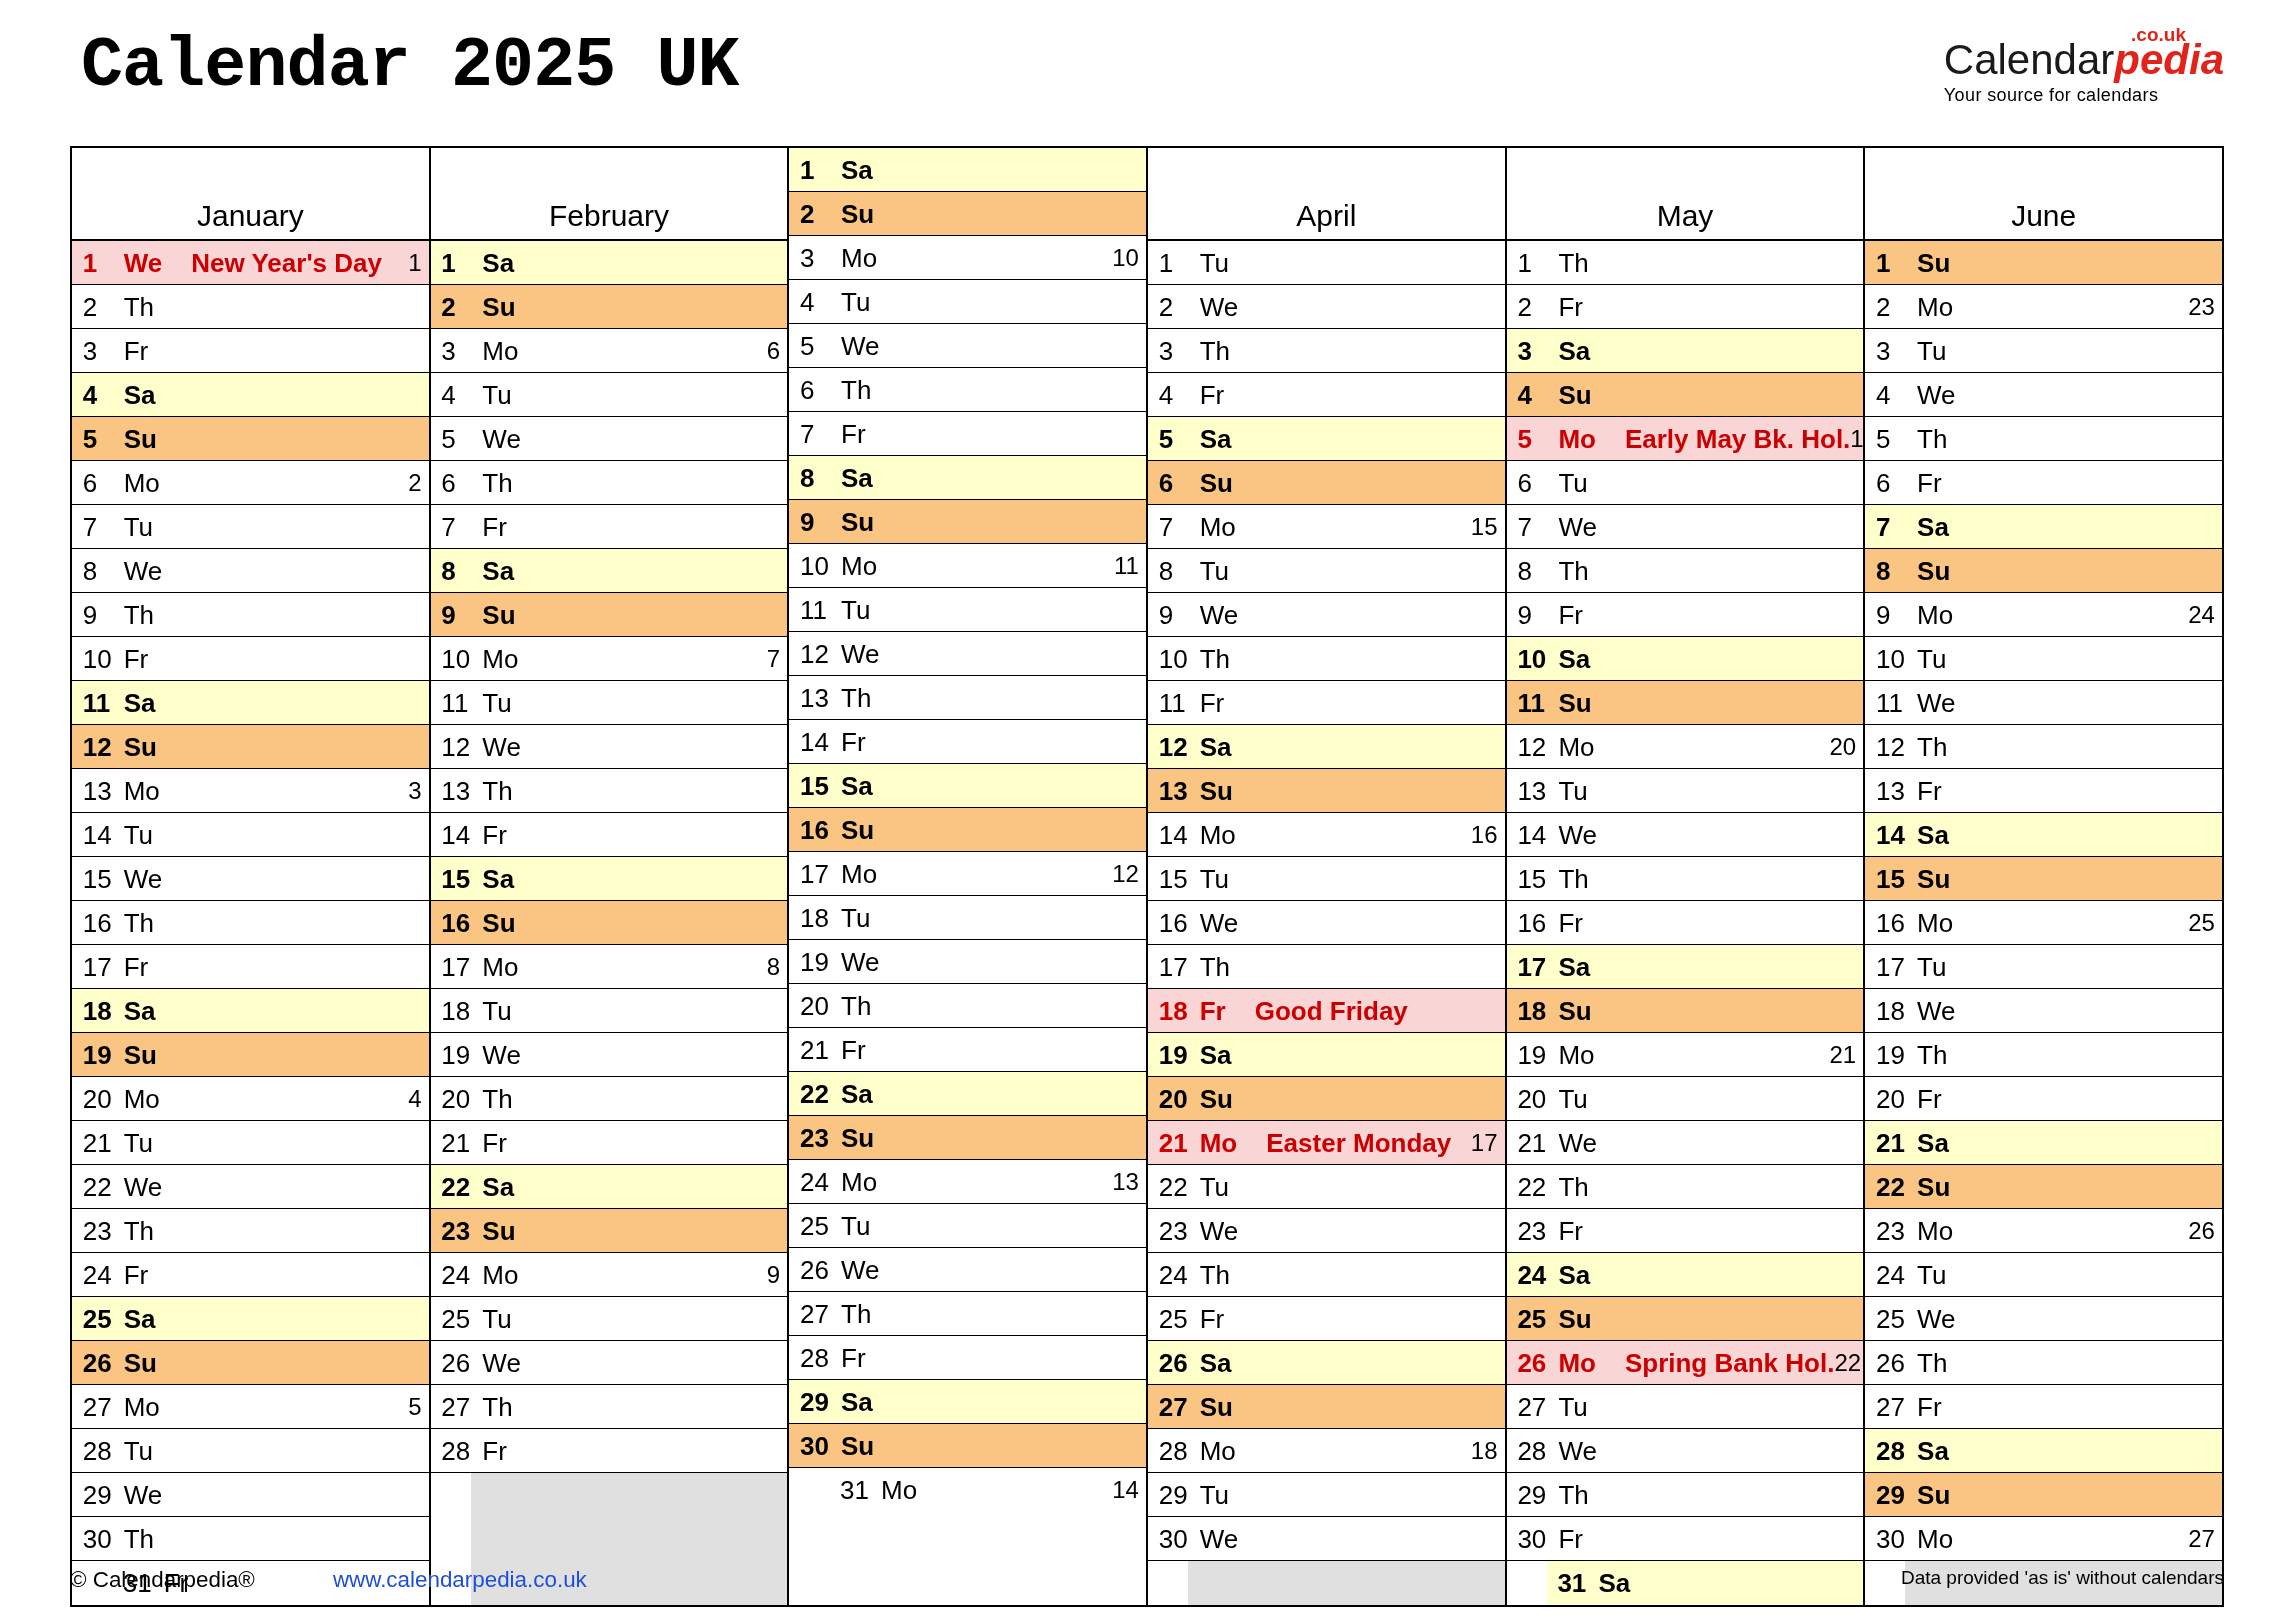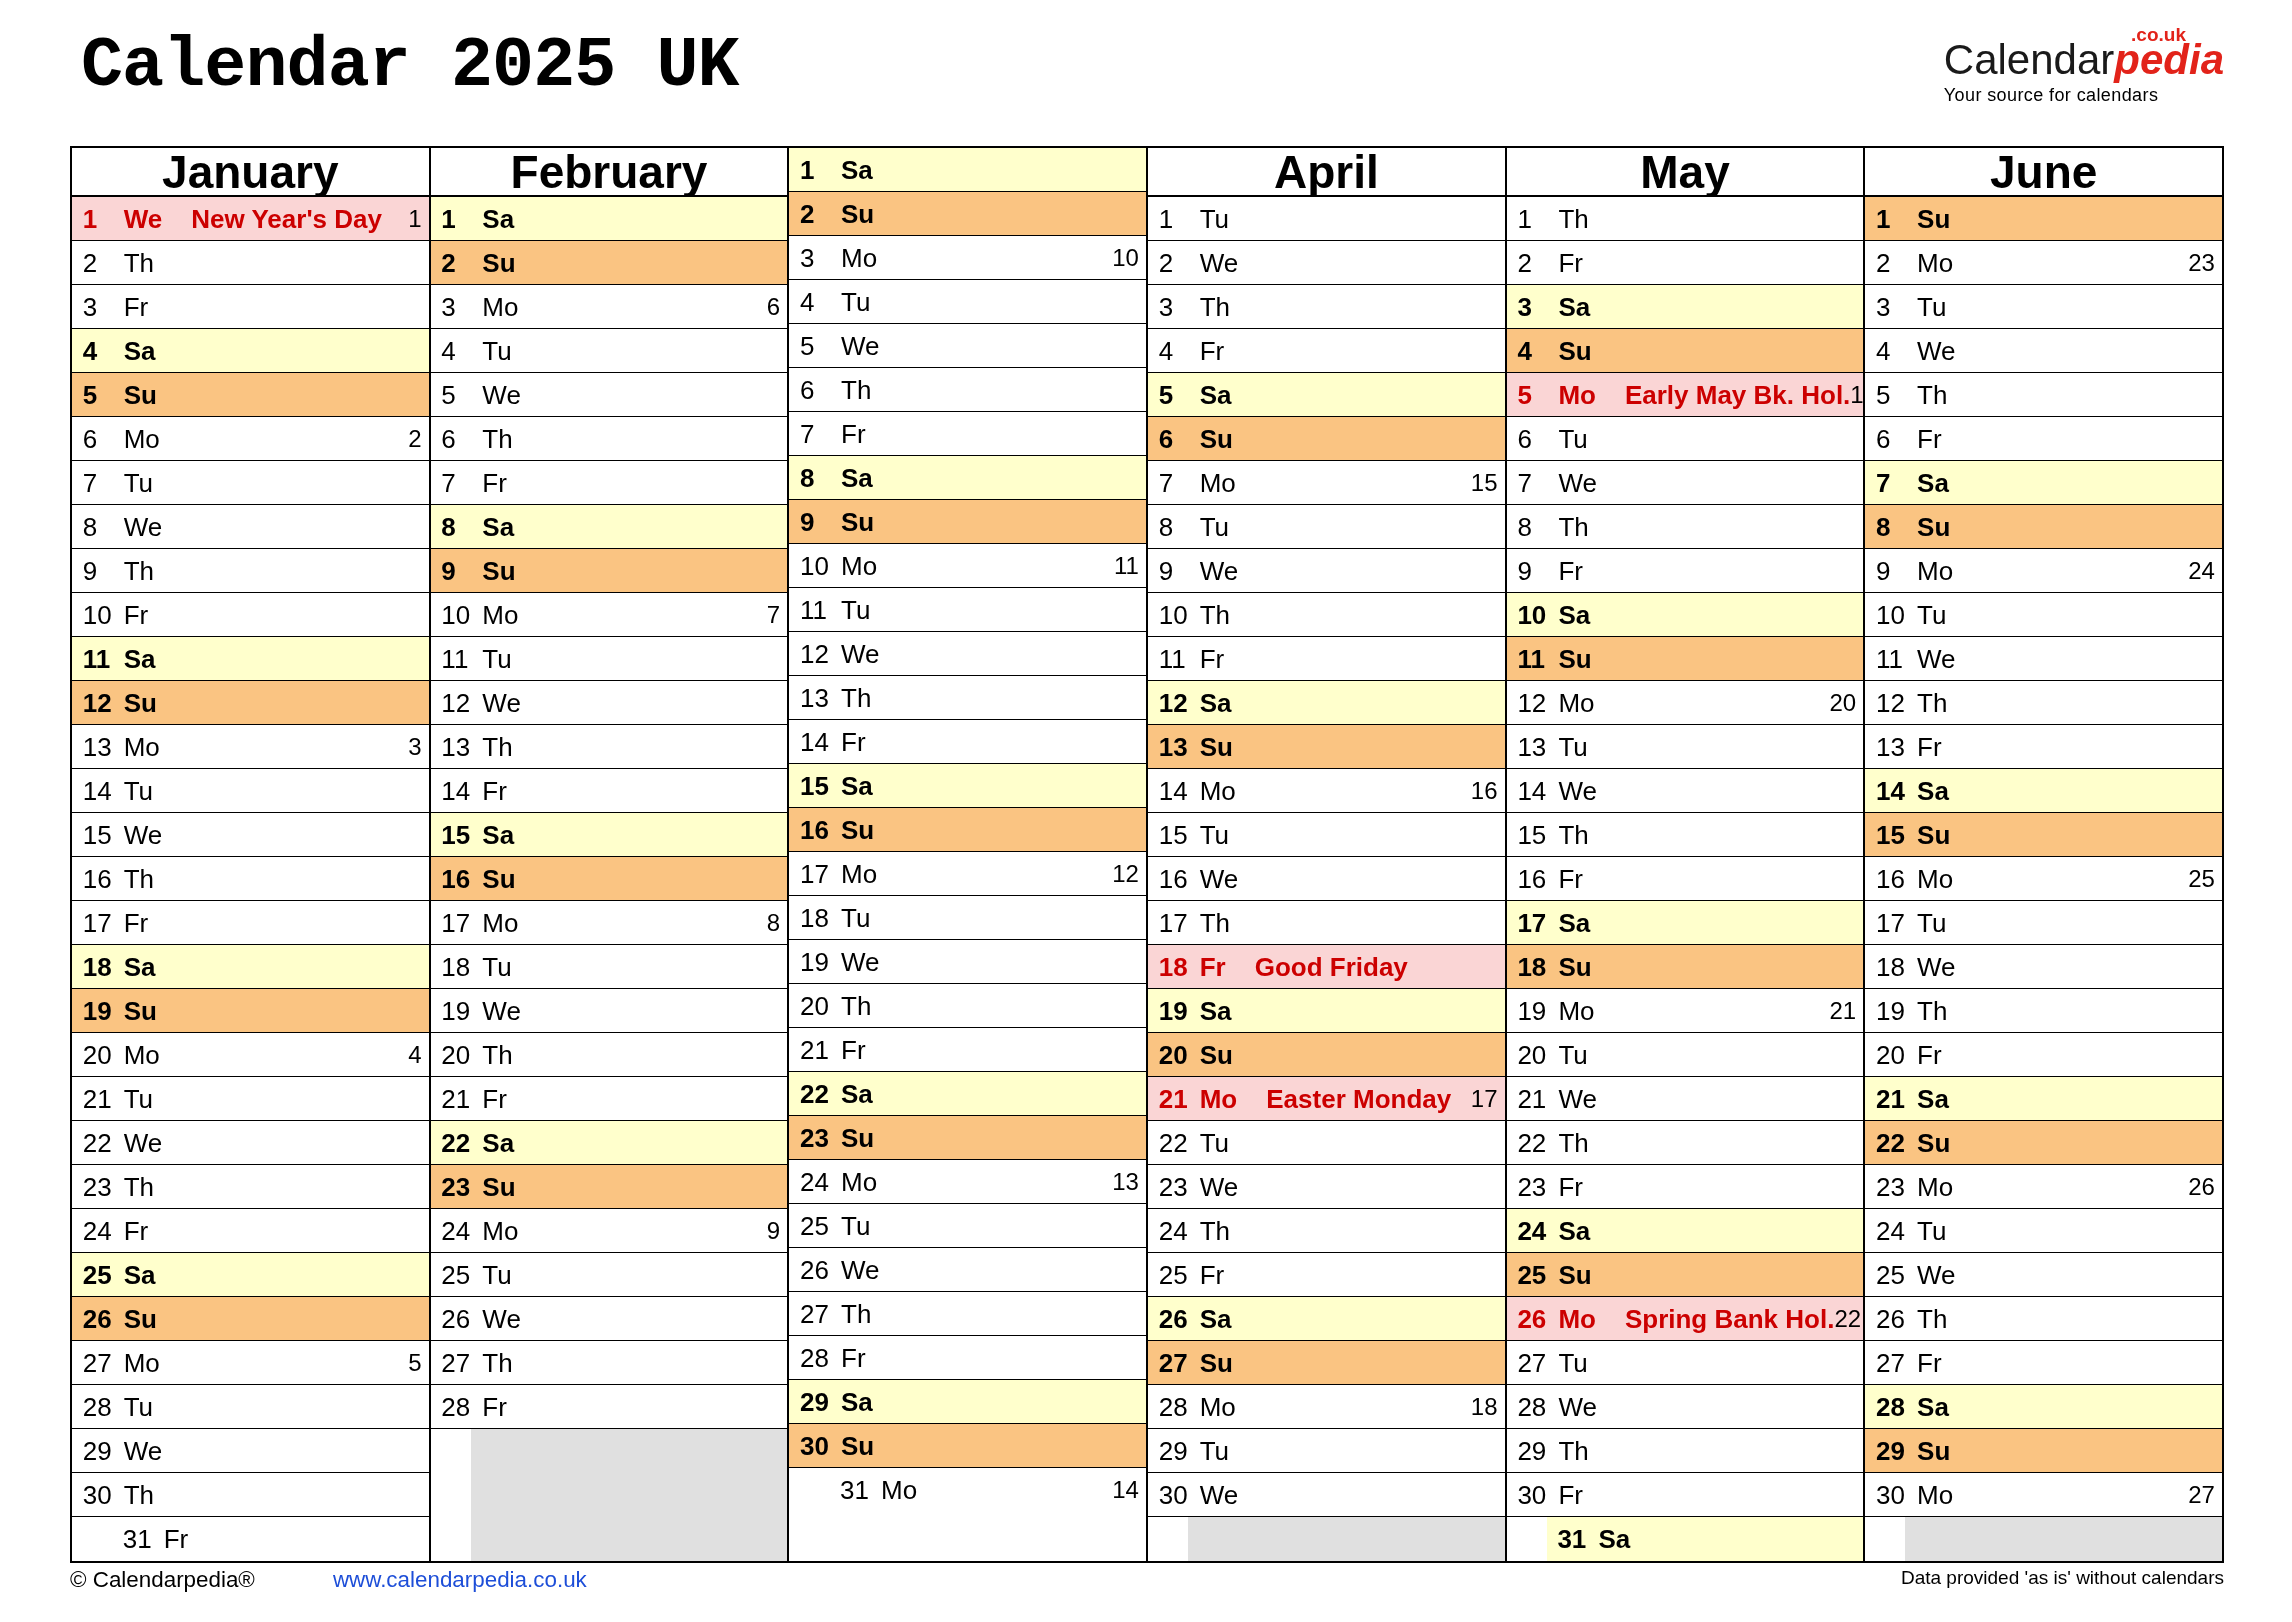--- a/index.html
+++ b/index.html
@@ -35,21 +35,21 @@
   .calendar {
     position: absolute; left: 70px; top: 146px; width: 2154px;
     display: flex; border: 2.7px solid #000; box-sizing: border-box;
     background: #fff;
   }
   .month { flex: 1 1 0; min-width: 0; border-right: 2.7px solid #000; display: flex; flex-direction: column; }
   .month:last-child { border-right: none; border-radius: 26px; }
   .month-name {
     height: 47px; border-bottom: 2.7px solid #000;
     display: flex; align-items: center; justify-content: center;
-    font-size: 46px; font-weight: bold;
+    font-size: 30px; font-weight: normal; margin-top: 44px;
   }
   .cell {
     height: 44px; box-sizing: border-box;
     border-bottom: 1.8px solid #000;
     display: flex; align-items: center;
     padding: 0 7.2px 0 10.7px;
     font-size: 26px; line-height: 1;
     background: #fff;
   }
   .cell:last-child { border-bottom: none; margin-left: 40px; }

